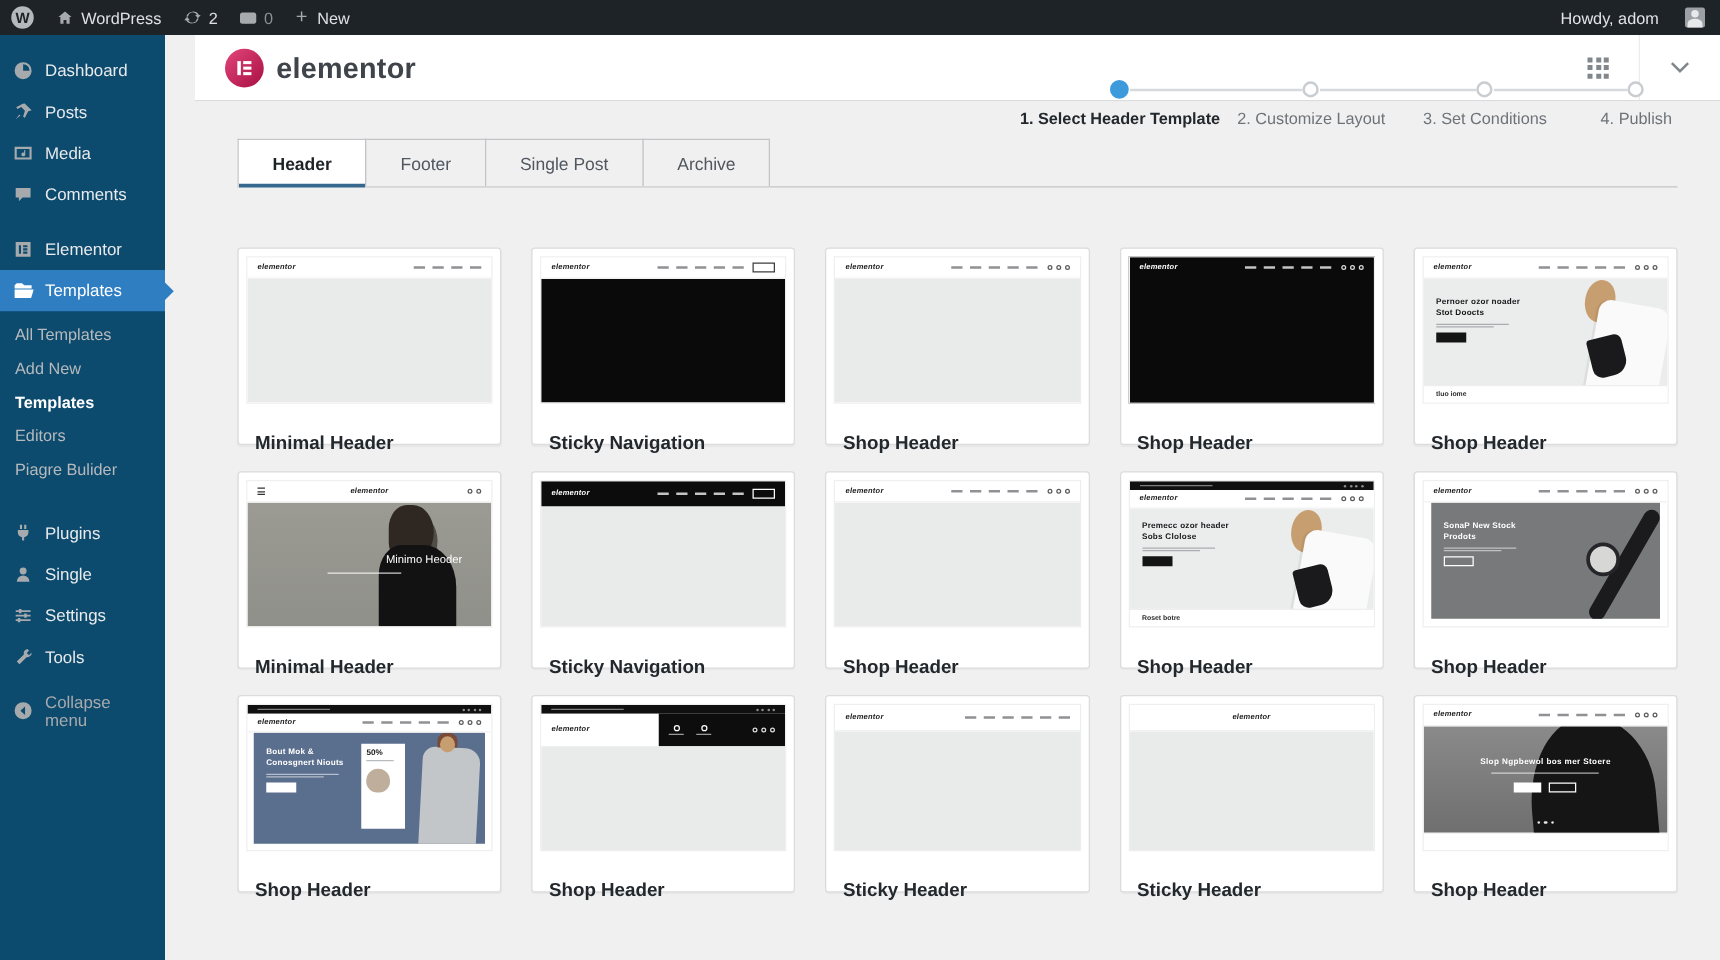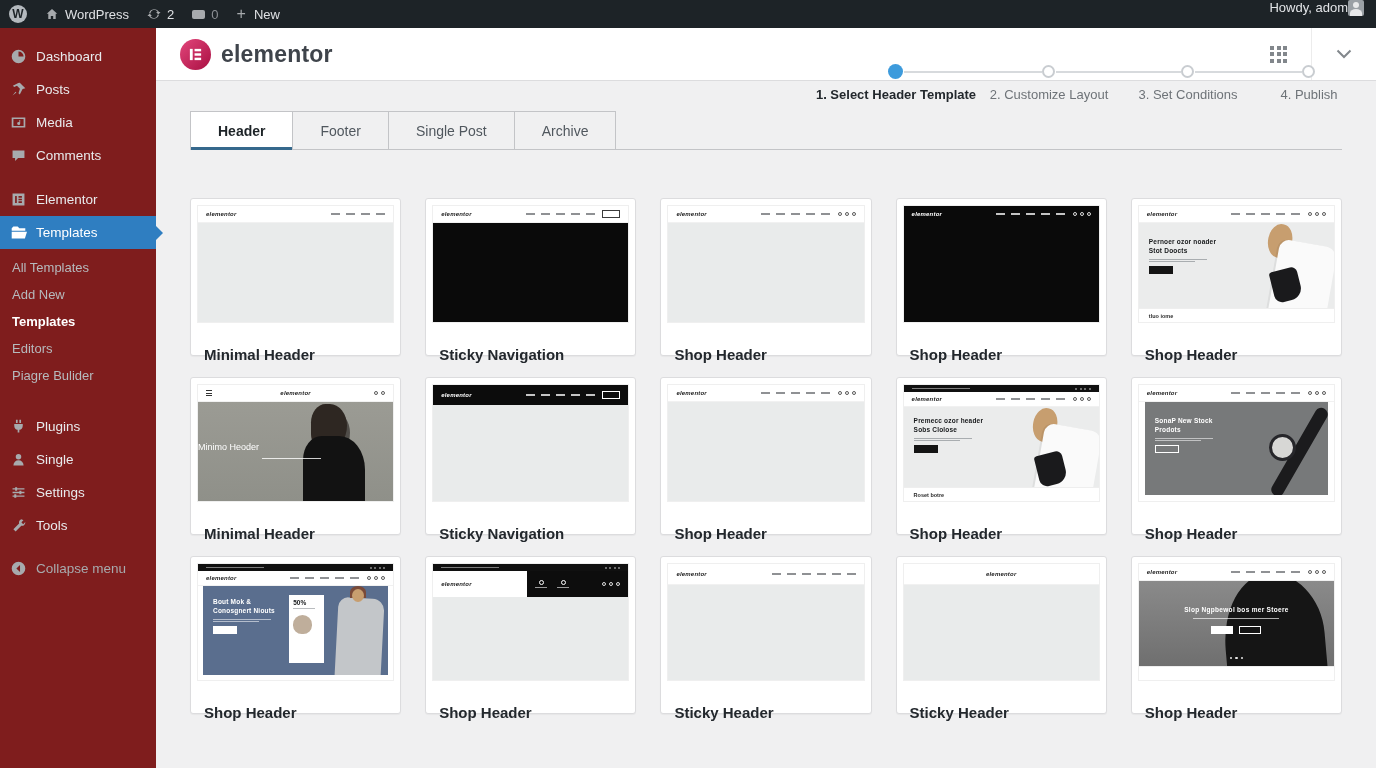--- a/index.html
+++ b/index.html
@@ -12,27 +12,27 @@
     display:flex;align-items:center;font-size:13px;z-index:60;}
   .ab-item{display:flex;align-items:center;gap:6px;padding:0 9px;height:100%;color:#dfe1e4;}
   .wplogo{width:18px;height:18px;border-radius:50%;background:#b4b9be;color:#1d2327;
     font-weight:700;font-size:12px;display:flex;align-items:center;justify-content:center;}
   .ab-ico{fill:#a7aaad;}
   .ab-count{color:#dfe1e4;}
   .ab-count.dim{color:#8c8f94;}
   .bubble{width:13px;height:9px;background:#a7aaad;border-radius:2px;position:relative;}
   .bubble::after{content:"";position:absolute;left:2px;bottom:-3px;border:3px solid transparent;border-top-color:#a7aaad;}
   .ab-plus{font-size:16px;line-height:1;color:#a7aaad;margin-right:2px;}
-  .ab-right{margin-left:auto;display:flex;align-items:flex-start;gap:0;padding:0 12px;height:100%;}
+  .ab-right{margin-left:auto;display:flex;align-items:center;gap:21px;padding:0 12px;height:100%;}
   .avatar{width:16px;height:16px;background:#9aa0a5;border-radius:2px;position:relative;overflow:hidden;}
   .avatar i{position:absolute;left:5px;top:2px;width:6px;height:6px;border-radius:50%;background:#e8e9ea;}
   .avatar b{position:absolute;left:2px;top:9px;width:12px;height:8px;border-radius:50% 50% 0 0;background:#e8e9ea;}
 
   
-  .sidebar{position:absolute;left:0;top:28px;bottom:0;width:156px;background:#7f1d1d;z-index:50;}
+  .sidebar{position:absolute;left:0;top:28px;bottom:0;width:132px;background:#0c4a6e;z-index:50;}
   .menu{padding-top:12px;}
   .menu-item{display:flex;align-items:center;gap:9px;padding:0 8px 0 10px;height:33px;
     color:#e8eaec;font-size:13.5px;position:relative;}
   .menu-item svg{width:17px;height:17px;fill:#a7aaad;flex:none;}
   .menu-item.spaced{margin-top:11px;}
   .menu-item.active{background:#2f7ec1;color:#fff;}
   .menu-item.active svg{fill:#fff;}
   .menu-item.active::after{content:"";position:absolute;left:100%;top:50%;margin-top:-7px;
     border:7px solid transparent;border-left-color:#2f7ec1;}
   .submenu{padding:5px 0 10px;}
@@ -120,21 +120,21 @@
   .hs-model .bag{position:absolute;right:34px;top:46px;width:28px;height:32px;background:#1a1a1c;
     border-radius:3px 6px 12px 8px;transform:rotate(-14deg);}
   .hero-foot{height:13px;min-height:13px;background:#fff;display:flex;align-items:center;
     padding:0 10px;font-size:5.5px;font-weight:700;color:#2c2c2c;border-top:1px solid #eee;}
 
   
   .photo{flex:1;position:relative;background:linear-gradient(#9b9b94,#8f9089);overflow:hidden;}
   .ph-hair{position:absolute;left:58%;top:2px;width:36px;height:46px;background:#2e2722;
     border-radius:46% 54% 60% 40%;box-shadow:3px 7px 0 rgba(22,17,14,.55);}
   .ph-torso{position:absolute;left:54%;top:34px;width:62px;height:80px;background:#121212;border-radius:30% 42% 0 0;}
-  .ph-title{position:absolute;left:0;right:12%;top:40px;text-align:left;color:#fff;font-size:9px;z-index:2;}
+  .ph-title{position:absolute;left:0;right:12%;top:40px;text-align:right;color:#fff;font-size:9px;z-index:2;}
   .ph-sub{position:absolute;left:33%;right:37%;top:56px;height:1px;background:rgba(255,255,255,.8);z-index:2;}
 
   
   .hero-shop.gray{background:#77797a;}
   .hero-shop.gray .hs-h{color:#fff;}
   .hero-shop.gray .hs-lines i{background:rgba(255,255,255,.55);}
   .watch-strap{position:absolute;right:22px;top:0;width:13px;height:100px;background:#1b1b1d;
     border-radius:7px;transform:rotate(30deg);}
   .watch-face{position:absolute;right:32px;top:32px;width:27px;height:27px;background:#d7d7d5;
     border:3px solid #26262a;border-radius:50%;box-sizing:border-box;z-index:2;}

